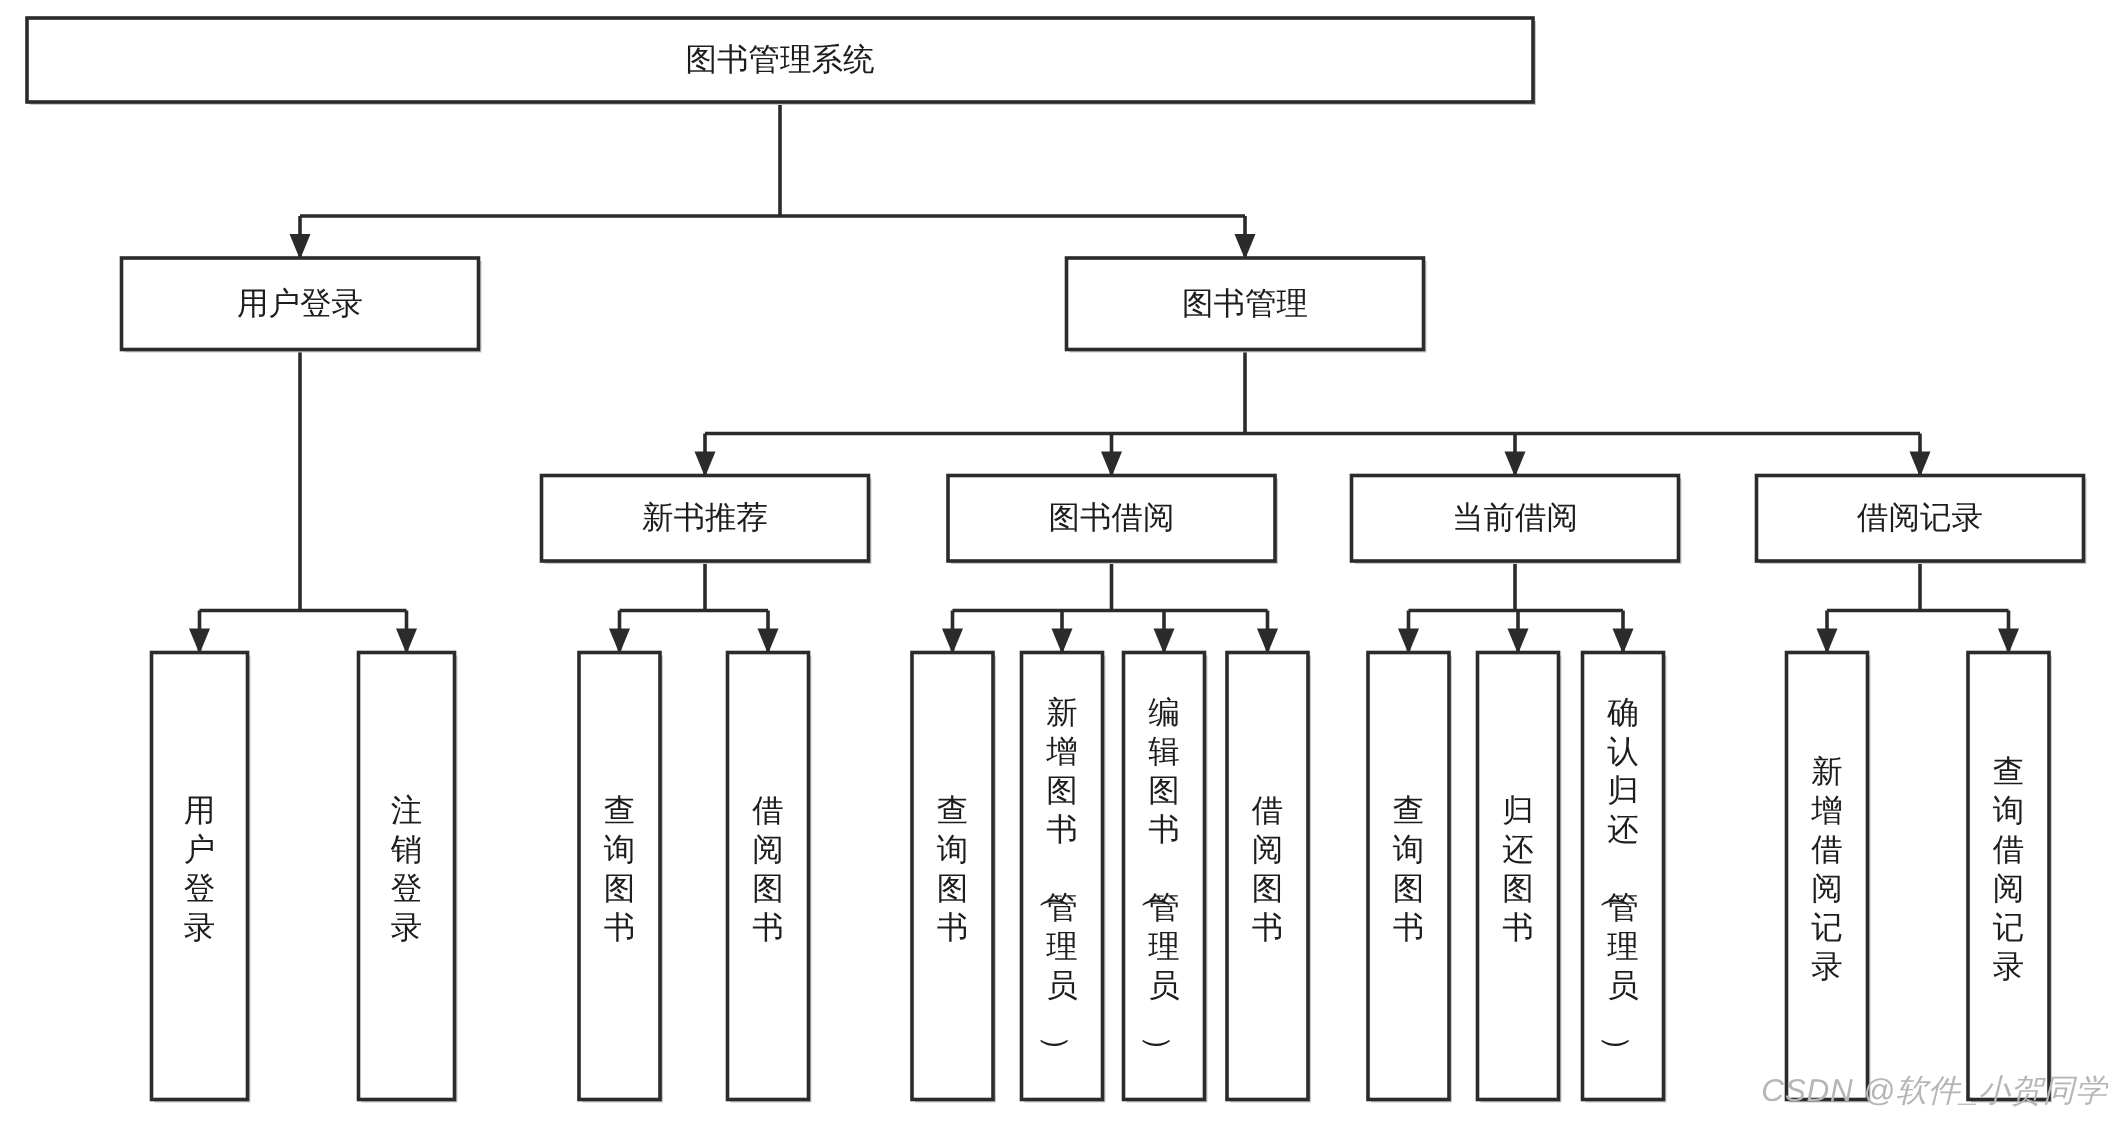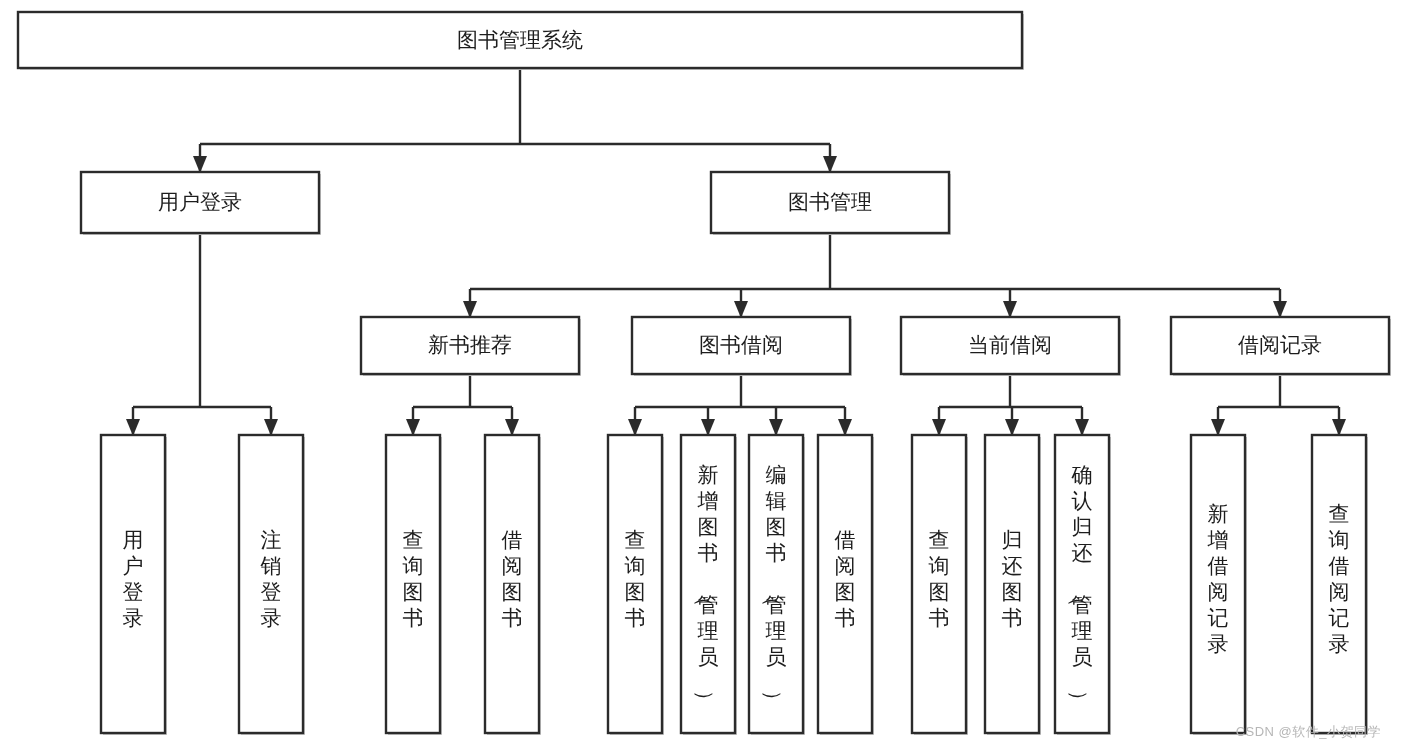--- a/index.html
+++ b/index.html
@@ -23,27 +23,28 @@
     dominant-baseline:middle;
   }
   .vlabel{
     fill:#1d1d1d;
     font-family:"Liberation Sans","DejaVu Sans",sans-serif;
     font-size:21px;
     text-anchor:middle;
   }
   .watermark{
     position:absolute;
-    right:24px;bottom:6px;
+    right:0;bottom:6px;
     color:#b6b6b6;
-    font-size:13px;
+    font-size:21px;
     font-family:"Liberation Sans","DejaVu Sans",sans-serif;
     letter-spacing:.5px;
     white-space:nowrap;
     user-select:none;
+    font-style:italic;
   }
 </style>
 </head>
 <body>
 
 <div id="stage">
   <svg id="diagram" viewBox="0 0 1405 747">
     <g id="edge-layer">
         <g>
           <line x1="520" y1="68" x2="520" y2="144" class="conn"></line>

